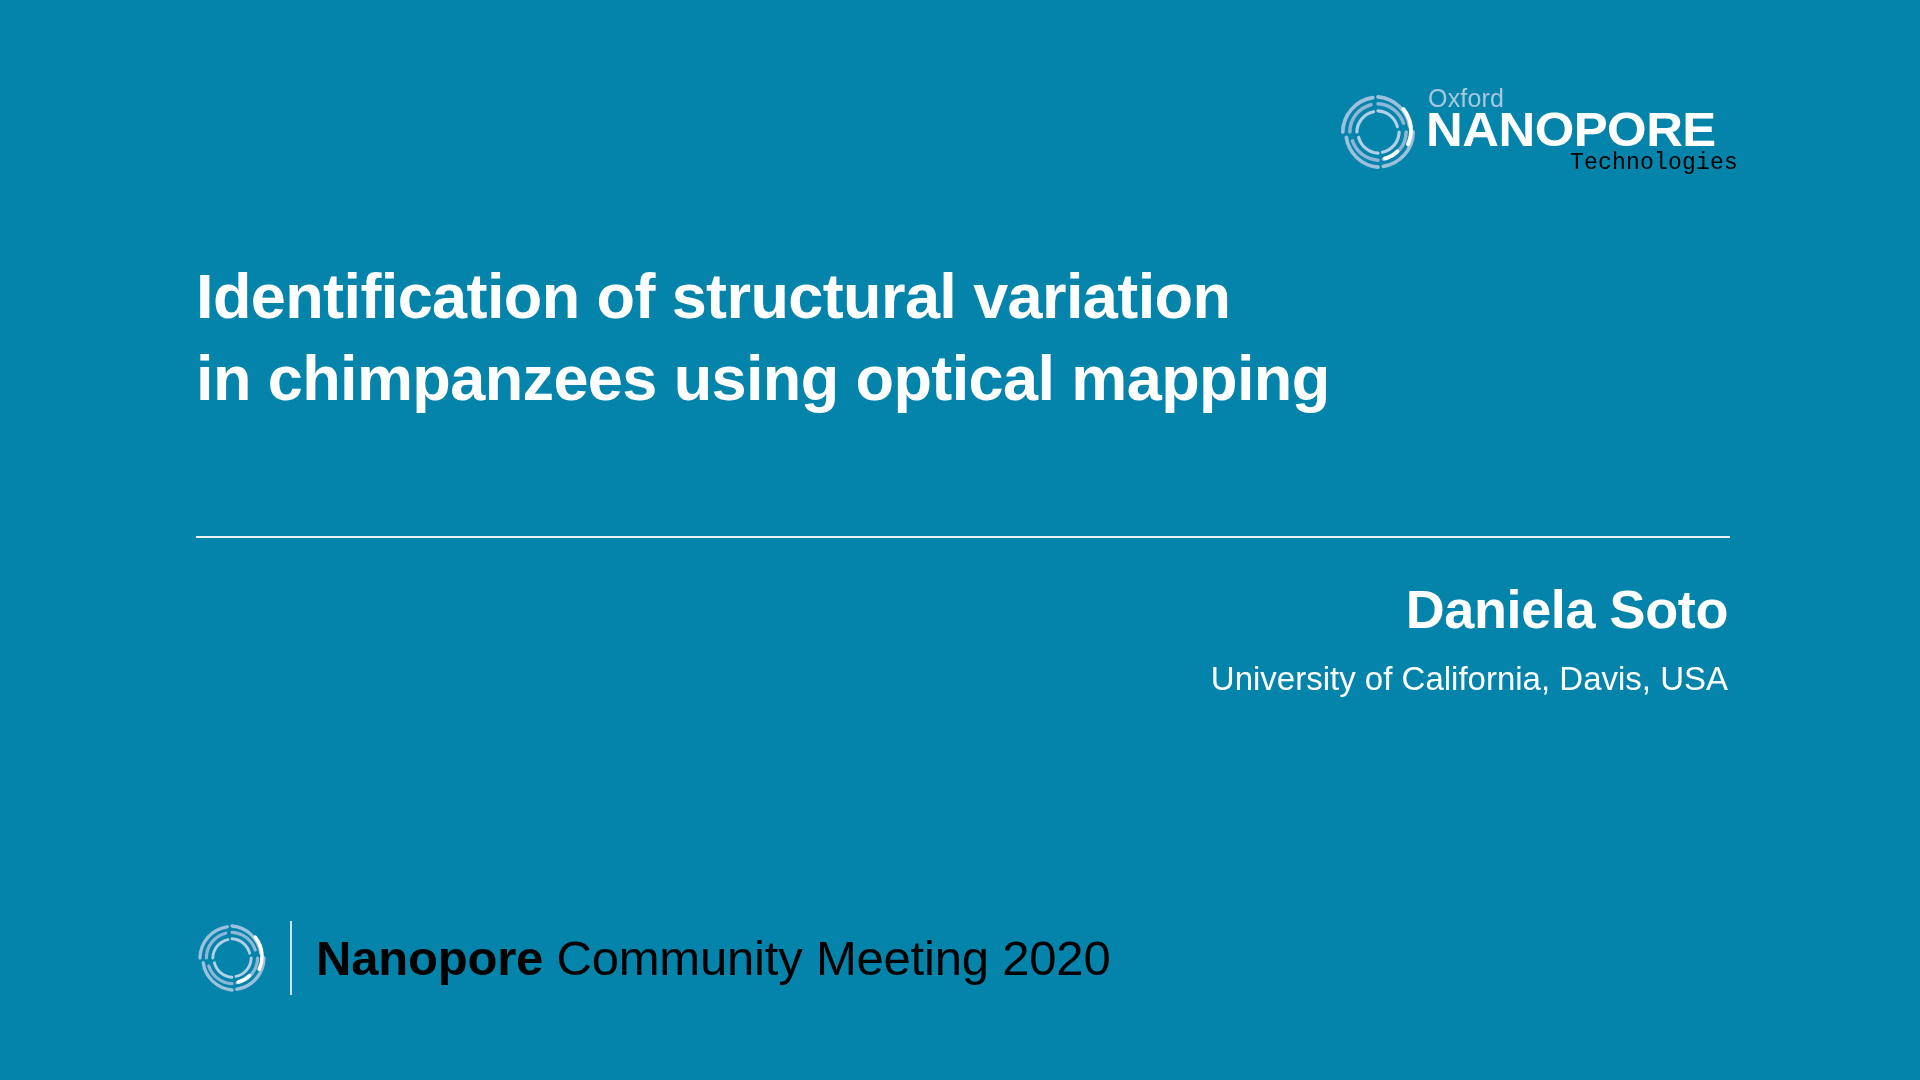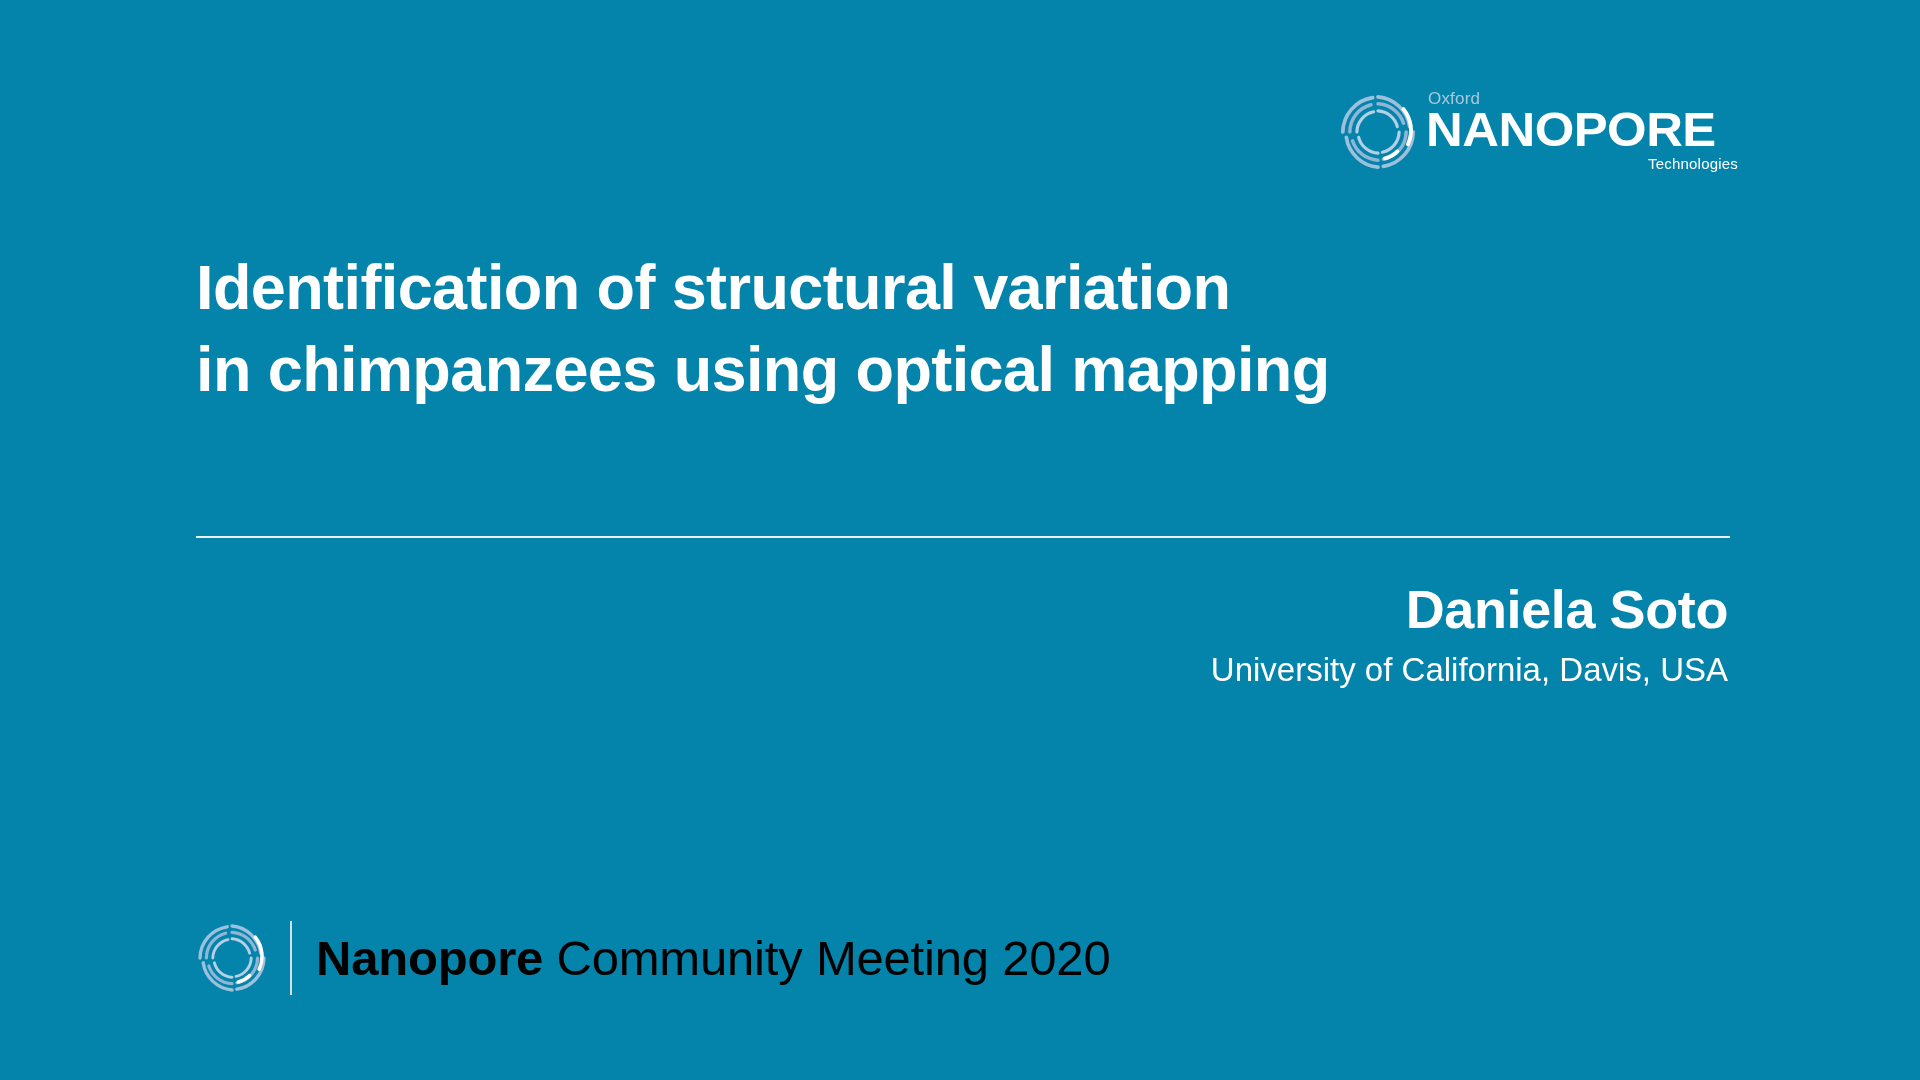--- a/index.html
+++ b/index.html
@@ -47,21 +47,21 @@
     position: relative;
     margin-left: 4px;
     width: 312px;
     height: 96px;
   }
 
   .brand-oxford {
     position: absolute;
     left: 2px;
     top: 0px;
-    font-size: 17px;
+    font-size: 25px;
     line-height: 25px;
     font-weight: 400;
     letter-spacing: 0.2px;
     color: #a9c8de;
     font-family: "Liberation Sans", "DejaVu Sans", sans-serif;
   }
 
   .brand-nanopore {
     position: absolute;
     left: 0px;
@@ -73,33 +73,33 @@
     color: #ffffff;
     font-family: "Liberation Sans", "DejaVu Sans", sans-serif;
     transform: scaleX(1.06);
     transform-origin: left center;
   }
 
   .brand-technologies {
     position: absolute;
     right: 0px;
     top: 66px;
-    font-size: 15px;
+    font-size: 23px;
     line-height: 23px;
     font-weight: 400;
     letter-spacing: 0.2px;
-    color: #ffffff;
-    font-family: Liberation Sans, sans-serif;
+    color: #000000;
+    font-family: Liberation Mono, monospace;
   }
 
   
   .title-block {
     position: absolute;
     left: 196px;
-    top: 246px;
+    top: 255px;
     width: 1540px;
   }
 
   .title-line {
     color: #ffffff;
     font-weight: 700;
     font-size: 63px;
     line-height: 82px;
     letter-spacing: -0.6px;
     white-space: nowrap;
@@ -134,21 +134,21 @@
     font-family: "Liberation Sans", "DejaVu Sans", sans-serif;
   }
 
   .presenter-affiliation {
     color: #ffffff;
     font-weight: 400;
     font-size: 33px;
     line-height: 44px;
     letter-spacing: 0px;
     white-space: nowrap;
-    margin-top: 8px;
+    margin-top: 17px;
     font-family: "Liberation Sans", "DejaVu Sans", sans-serif;
   }
 
   
   .footer {
     position: absolute;
     left: 192px;
     top: 908px;
     height: 100px;
     display: flex;

